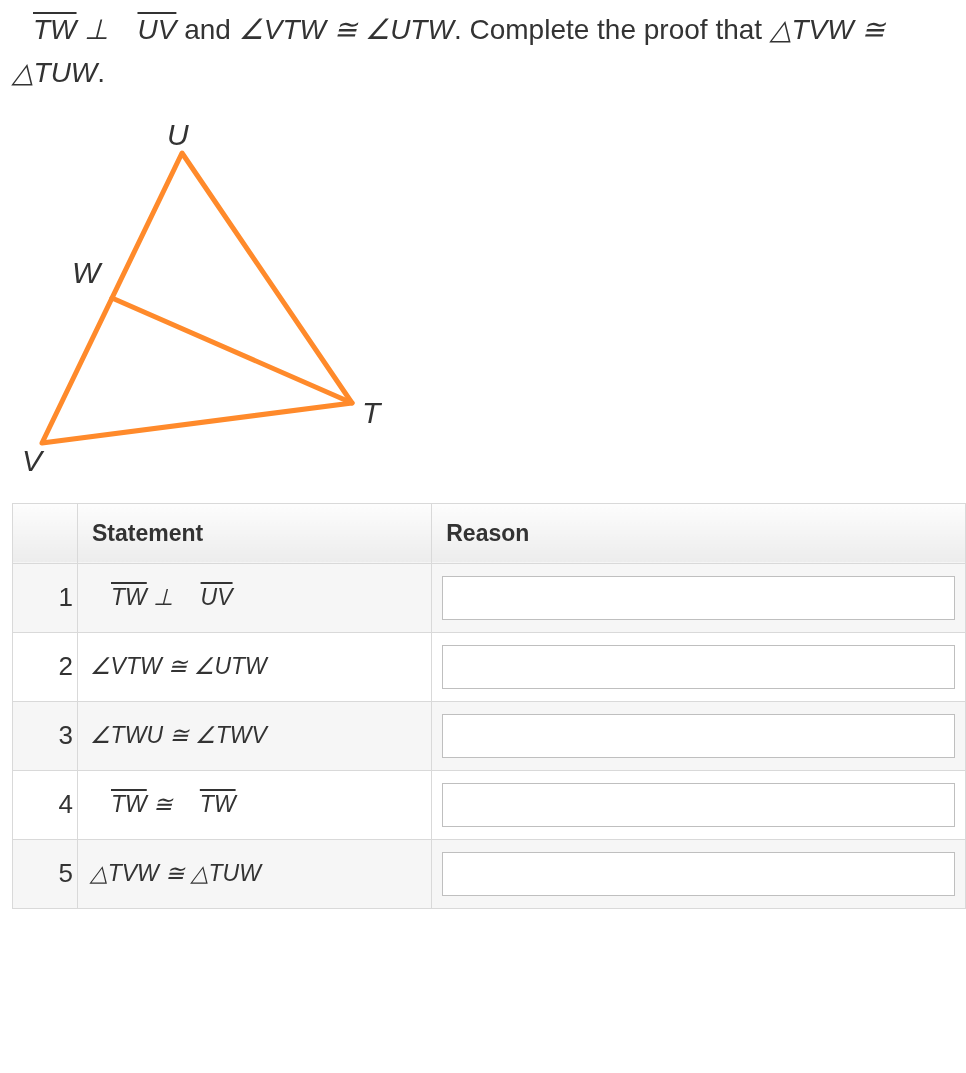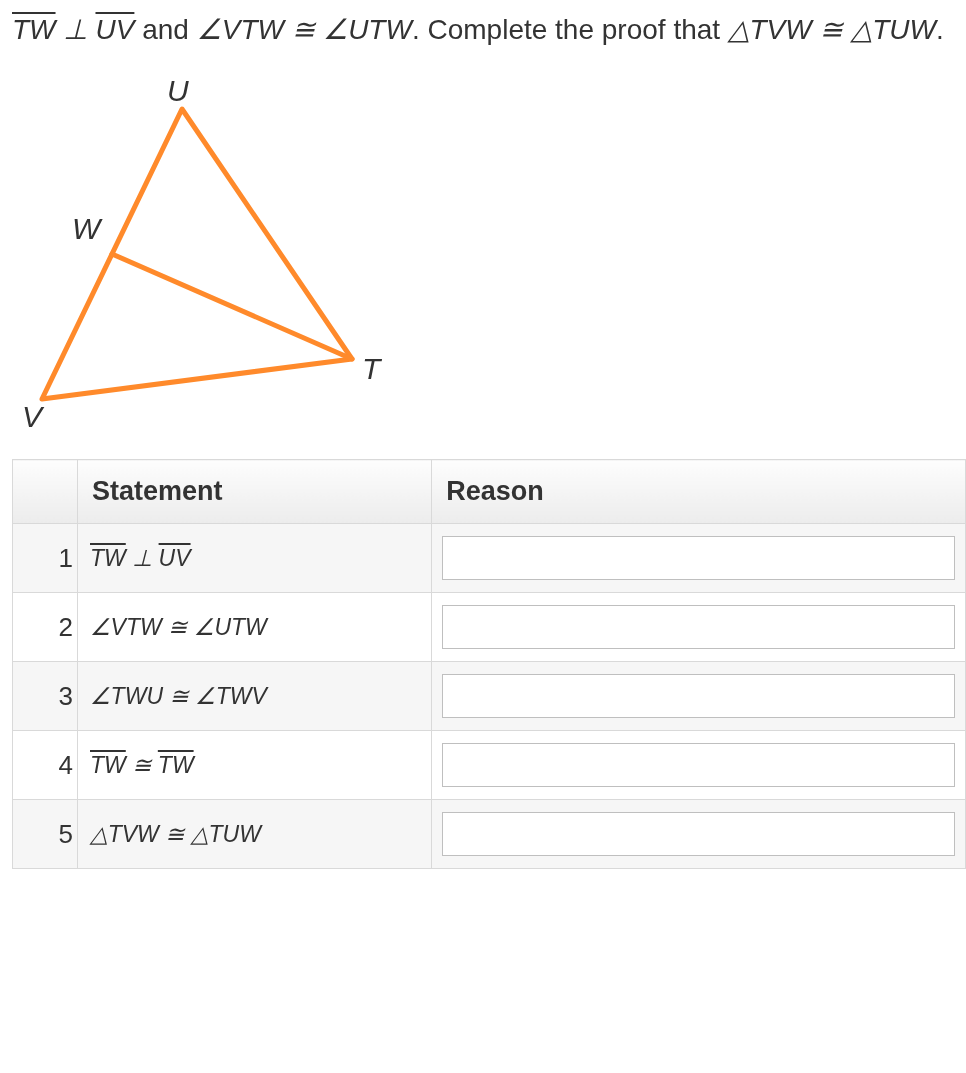--- a/index.html
+++ b/index.html
@@ -9,36 +9,36 @@
     font-size:28px;
     width:966px;
     padding:8px 0 0 12px;
     box-sizing:border-box;
   }
   .intro{
     line-height:1.55;
     margin-bottom:28px;
   }
   .math-i{font-style:italic;}
-  .ov{text-decoration:overline; text-decoration-thickness:2px;}
+  .ov{text-decoration:overline; text-decoration-thickness:2px;margin-left:21px;}
   .table{
     border:1px solid #d9d9d9;
     border-collapse:collapse;
     width:100%;
   }
   .table th, .table td{
     border:1px solid #d9d9d9;
     vertical-align:middle;
   }
   .table thead th{
     background:linear-gradient(#fdfdfd,#ececec);
     font-weight:bold;
     text-align:left;
     padding:16px 14px;
-    font-size:27px;
+    font-size:23px;
   }
   .table thead th.num-col{width:36px;}
   .row-even td{background:#f6f6f6;}
   .row-odd td{background:#ffffff;}
   .num-cell{
     text-align:right;
     padding:0 4px 0 0;
     font-size:26px;
     color:#333;
     width:36px;

